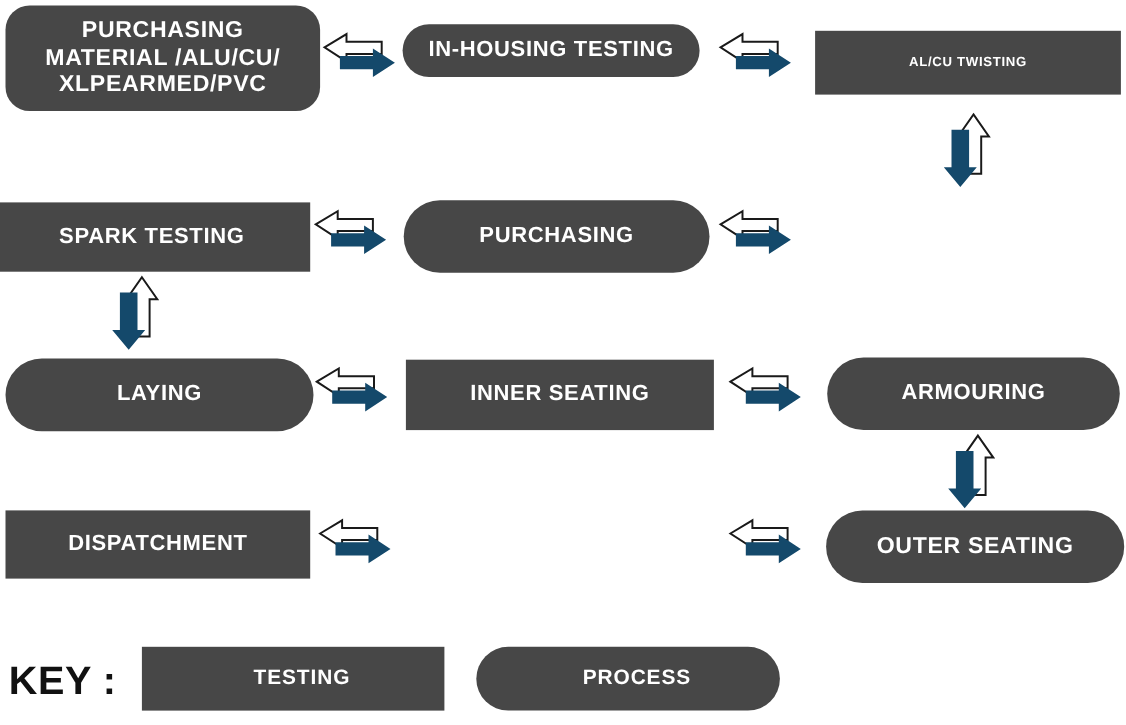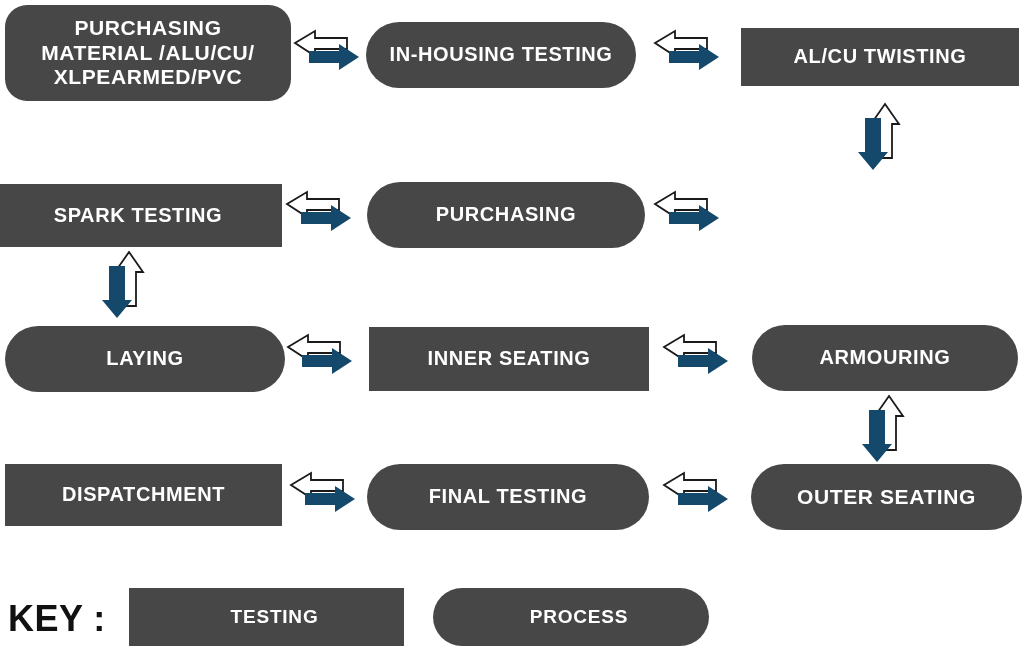--- a/index.html
+++ b/index.html
@@ -106,32 +106,32 @@
 
   <div class="harrow" style="left:291px; top:27px;">
     <svg viewBox="0 0 72 54" xmlns="http://www.w3.org/2000/svg">
 
       <path d="M 4 16 L 24 4 L 24 11 L 56 11 L 56 22 L 24 22 L 24 29 Z" fill="#ffffff" stroke="#1a1a1a" stroke-width="1.8" stroke-linejoin="miter"></path>
 
       <path d="M 18 24 L 48 24 L 48 17 L 68 30 L 48 43 L 48 36 L 18 36 Z" fill="#14496b"></path>
     </svg>
   </div>
 
-  <div class="node pill" style="left:366px; top:22px; width:270px; height:66px; font-size:20px;">
+  <div class="node pill" style="left:366px; top:22px; width:270px; height:48px; font-size:20px;">
     <span>IN-HOUSING TESTING</span>
   </div>
 
   <div class="harrow" style="left:651px; top:27px;">
     <svg viewBox="0 0 72 54" xmlns="http://www.w3.org/2000/svg">
       <path d="M 4 16 L 24 4 L 24 11 L 56 11 L 56 22 L 24 22 L 24 29 Z" fill="#ffffff" stroke="#1a1a1a" stroke-width="1.8" stroke-linejoin="miter"></path>
       <path d="M 18 24 L 48 24 L 48 17 L 68 30 L 48 43 L 48 36 L 18 36 Z" fill="#14496b"></path>
     </svg>
   </div>
 
-  <div class="node rect" style="left:741px; top:28px; width:278px; height:58px; font-size:20px;">
+  <div class="node rect" style="left:741px; top:28px; width:278px; height:58px; font-size:12px;">
     <span>AL/CU TWISTING</span>
   </div>
 
   <div class="varrow" style="left:853px; top:100px;">
     <svg viewBox="0 0 52 74" xmlns="http://www.w3.org/2000/svg">
 
       <path d="M 32 4 L 46 24 L 39 24 L 39 58 L 26 58 L 26 24 L 18 24 Z" fill="#ffffff" stroke="#1a1a1a" stroke-width="1.8" stroke-linejoin="miter"></path>
 
       <path d="M 12 18 L 28 18 L 28 52 L 35 52 L 20 70 L 5 52 L 12 52 Z" fill="#14496b"></path>
     </svg>
@@ -204,23 +204,20 @@
     <span>DISPATCHMENT</span>
   </div>
 
   <div class="harrow" style="left:287px; top:469px;">
     <svg viewBox="0 0 72 54" xmlns="http://www.w3.org/2000/svg">
       <path d="M 4 16 L 24 4 L 24 11 L 56 11 L 56 22 L 24 22 L 24 29 Z" fill="#ffffff" stroke="#1a1a1a" stroke-width="1.8" stroke-linejoin="miter"></path>
       <path d="M 18 24 L 48 24 L 48 17 L 68 30 L 48 43 L 48 36 L 18 36 Z" fill="#14496b"></path>
     </svg>
   </div>
 
-  <div class="node pill" style="left:367px; top:464px; width:282px; height:66px; font-size:20px;">
-    <span>FINAL TESTING</span>
-  </div>
 
   <div class="harrow" style="left:660px; top:469px;">
     <svg viewBox="0 0 72 54" xmlns="http://www.w3.org/2000/svg">
       <path d="M 4 16 L 24 4 L 24 11 L 56 11 L 56 22 L 24 22 L 24 29 Z" fill="#ffffff" stroke="#1a1a1a" stroke-width="1.8" stroke-linejoin="miter"></path>
       <path d="M 18 24 L 48 24 L 48 17 L 68 30 L 48 43 L 48 36 L 18 36 Z" fill="#14496b"></path>
     </svg>
   </div>
 
   <div class="node pill" style="left:751px; top:464px; width:271px; height:66px; font-size:21px;">
     <span>OUTER SEATING</span>

